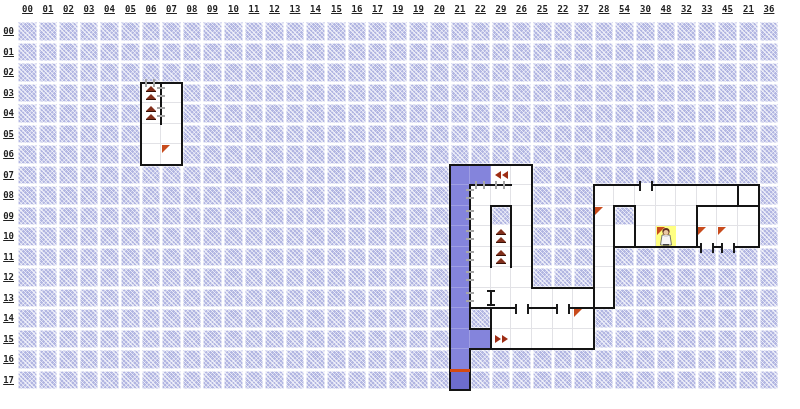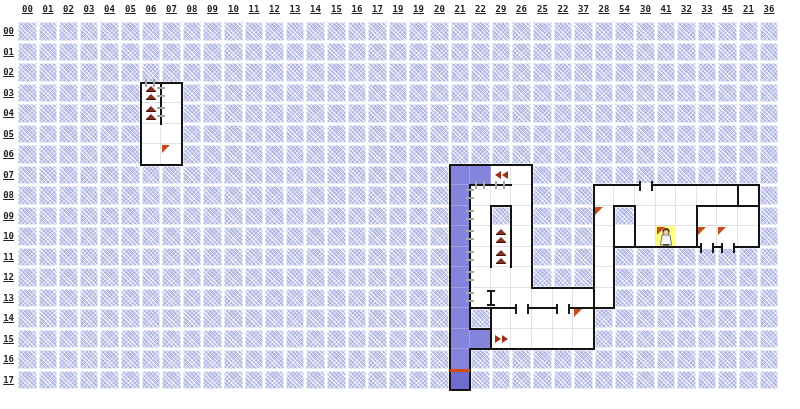--- a/index.html
+++ b/index.html
@@ -68,21 +68,21 @@
       <div class="colhdr" style="left: 450px; top: 4px; width: 20px;">21</div>
       <div class="colhdr" style="left: 470px; top: 4px; width: 21px;">22</div>
       <div class="colhdr" style="left: 491px; top: 4px; width: 20px;">29</div>
       <div class="colhdr" style="left: 511px; top: 4px; width: 21px;">26</div>
       <div class="colhdr" style="left: 532px; top: 4px; width: 21px;">25</div>
       <div class="colhdr" style="left: 553px; top: 4px; width: 20px;">22</div>
       <div class="colhdr" style="left: 573px; top: 4px; width: 21px;">37</div>
       <div class="colhdr" style="left: 594px; top: 4px; width: 20px;">28</div>
       <div class="colhdr" style="left: 614px; top: 4px; width: 21px;">54</div>
       <div class="colhdr" style="left: 635px; top: 4px; width: 21px;">30</div>
-      <div class="colhdr" style="left: 656px; top: 4px; width: 20px;">41</div>
+      <div class="colhdr" style="left: 656px; top: 4px; width: 20px;">48</div>
       <div class="colhdr" style="left: 676px; top: 4px; width: 21px;">32</div>
       <div class="colhdr" style="left: 697px; top: 4px; width: 20px;">33</div>
       <div class="colhdr" style="left: 717px; top: 4px; width: 21px;">45</div>
       <div class="colhdr" style="left: 738px; top: 4px; width: 21px;">21</div>
       <div class="colhdr" style="left: 759px; top: 4px; width: 20px;">36</div>
     </div>
   <div id="row-headers">
       <div class="rowhdr" style="left: 1px; top: 26px; width: 13px;">00</div>
       <div class="rowhdr" style="left: 1px; top: 47px; width: 13px;">01</div>
       <div class="rowhdr" style="left: 1px; top: 67px; width: 13px;">02</div>

